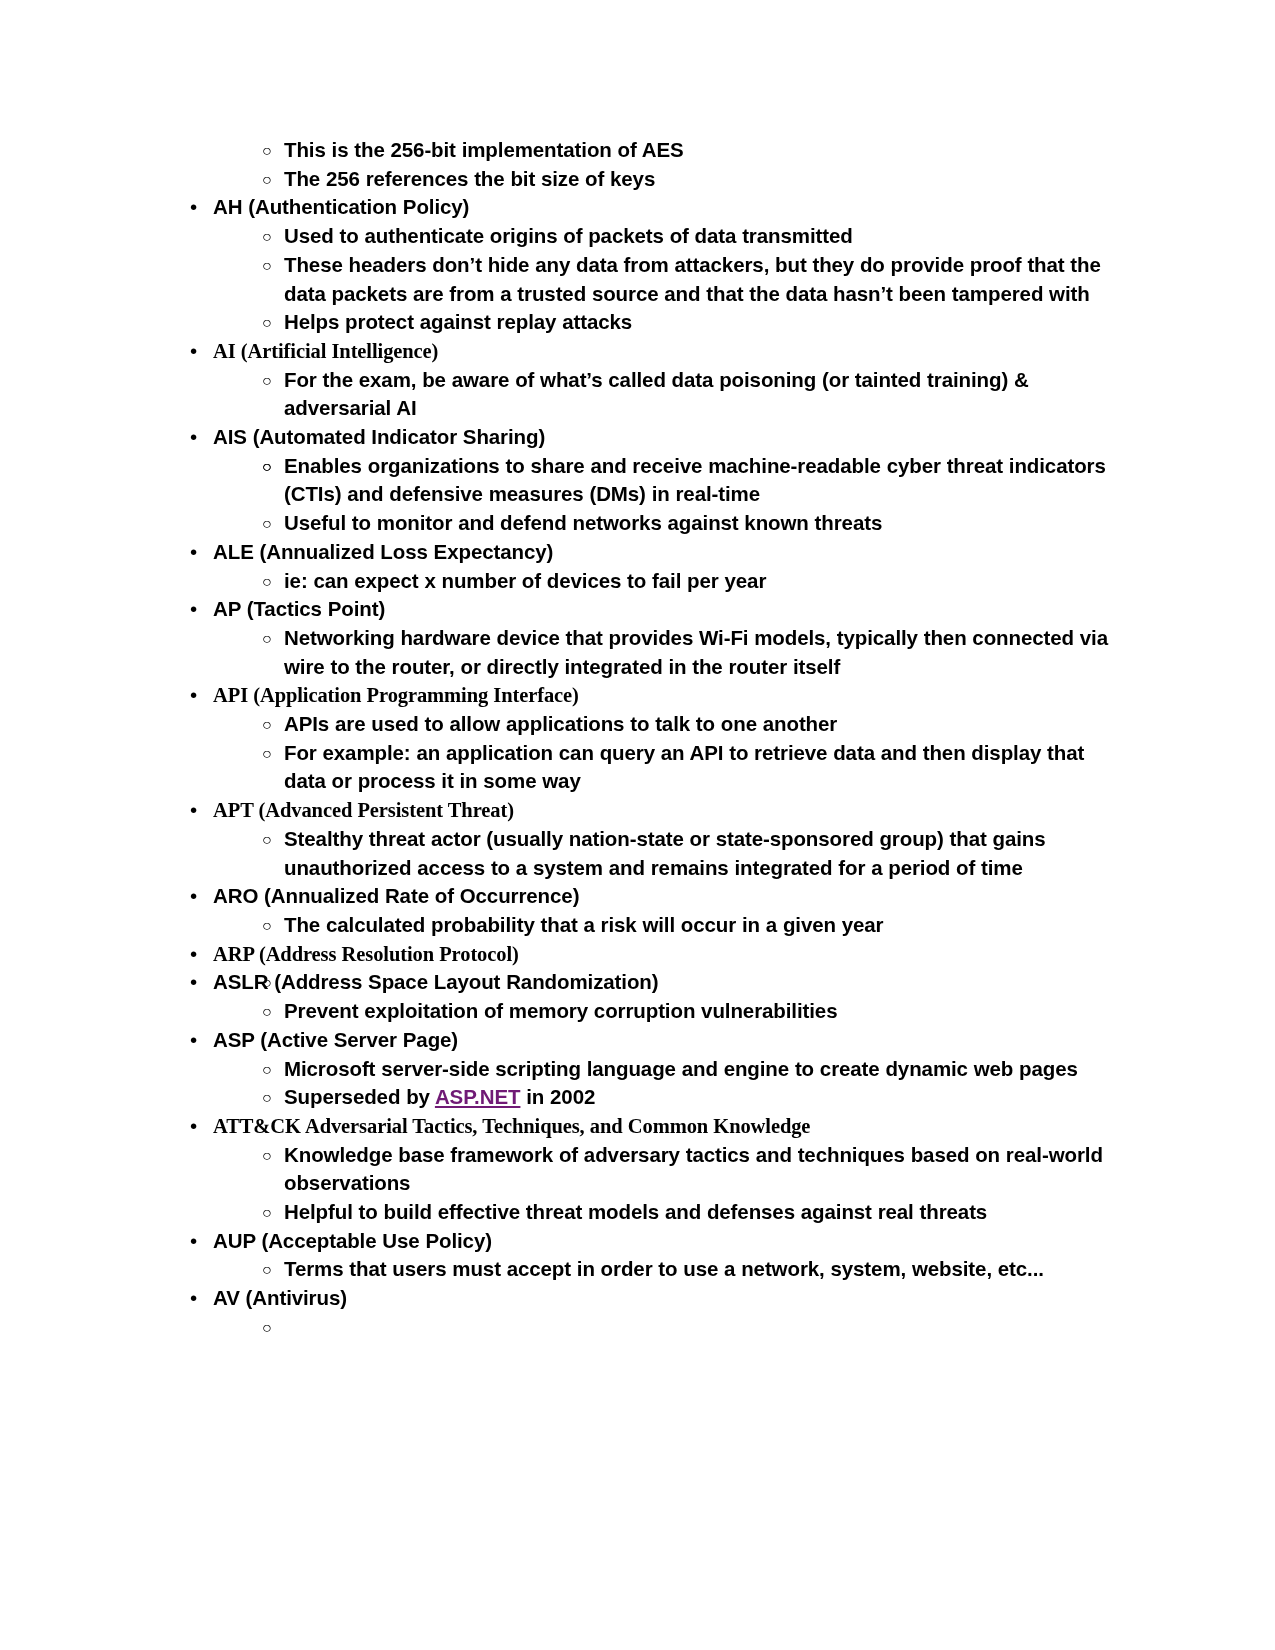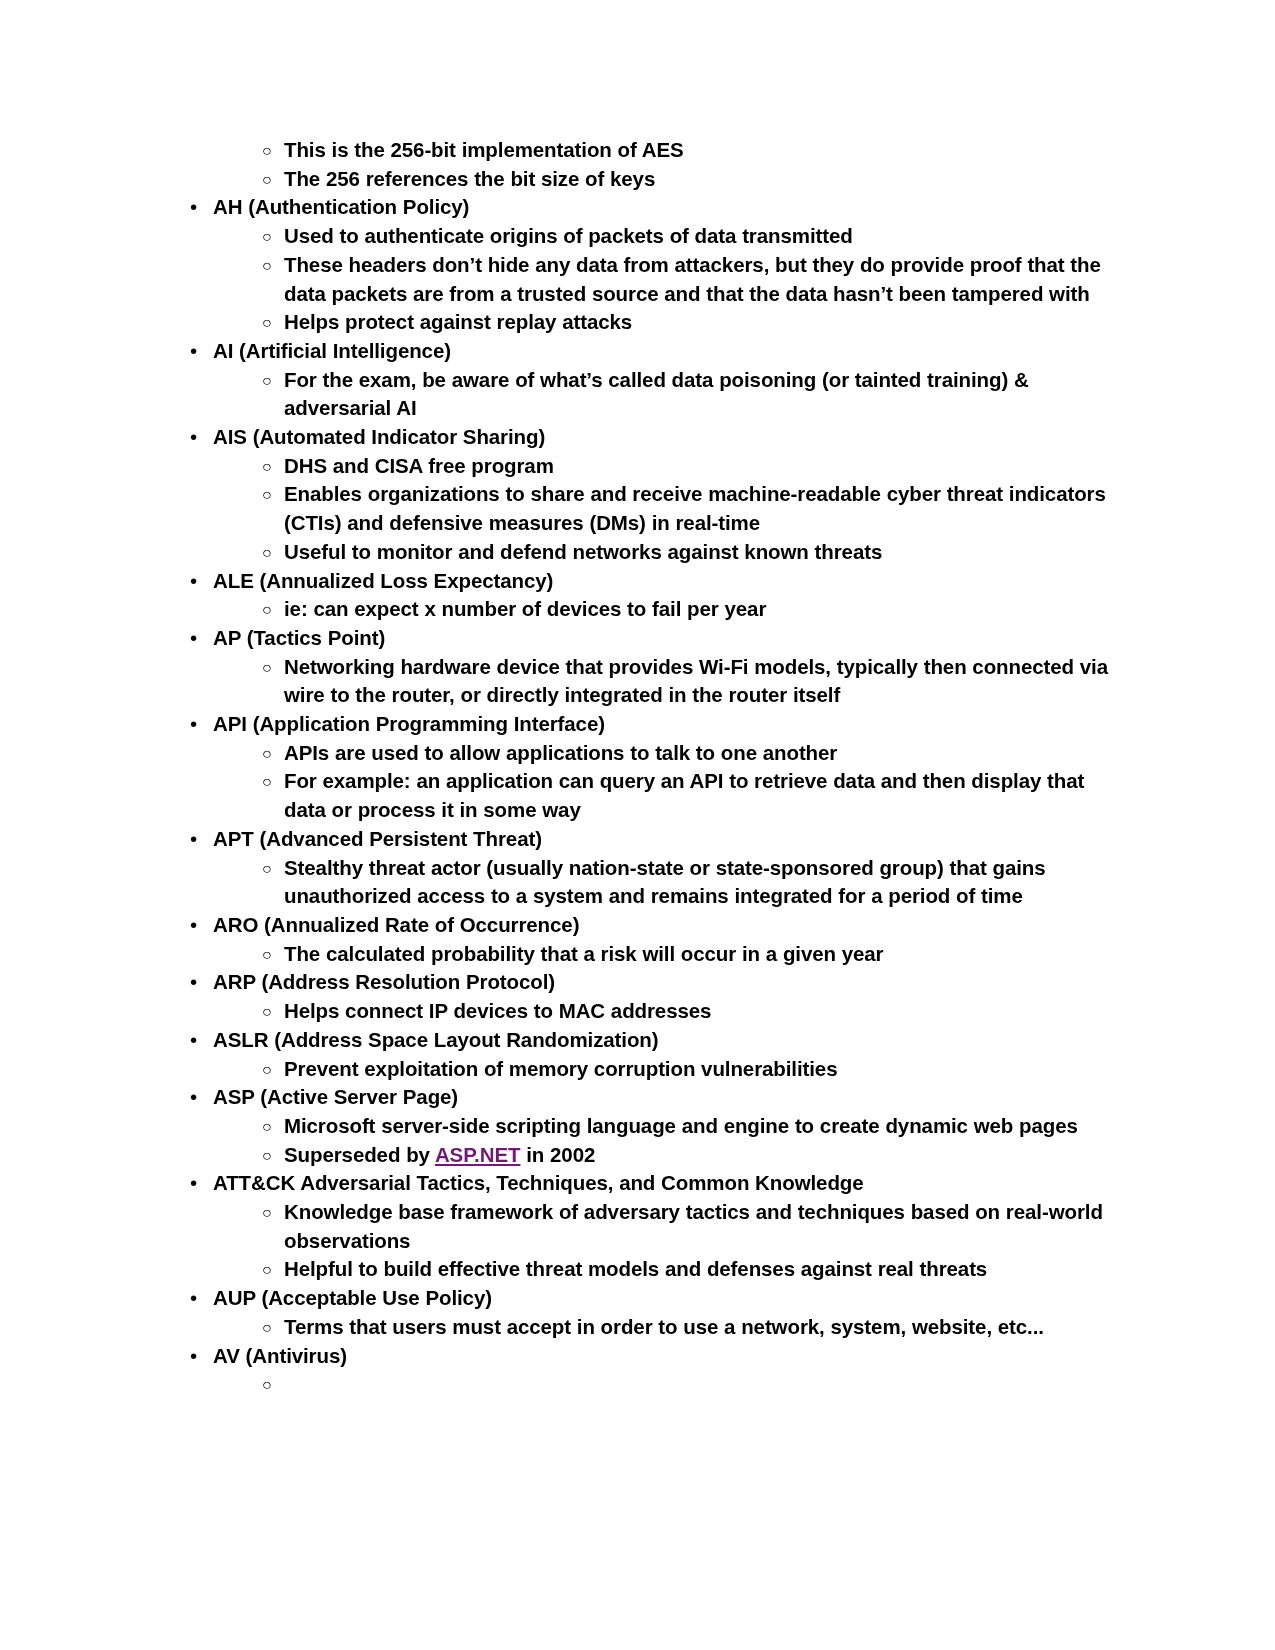--- a/index.html
+++ b/index.html
@@ -69,20 +69,21 @@
     line-height: 29.5px;
   }
 
   .row .txt {
     display: block;
     font-weight: bold;
   }
 
   .bold .txt {
     font-weight: bold;
+    font-family: Liberation Serif, serif;
   }
 
   .link {
     color: #701a75;
     text-decoration: underline;
     cursor: pointer;
   }
 </style>
 </head>
 <body>
@@ -120,21 +121,20 @@
       <div class="row lvl2">
         <span class="marker">○</span>
         <span class="txt">For the exam, be aware of what’s called data poisoning (or tainted training) &amp; adversarial AI</span>
       </div>
       <div class="row lvl1">
         <span class="marker">•</span>
         <span class="txt">AIS (Automated Indicator Sharing)</span>
       </div>
       <div class="row lvl2">
         <span class="marker">○</span>
-        <span class="txt">DHS and CISA free program</span>
       </div>
       <div class="row lvl2">
         <span class="marker">○</span>
         <span class="txt">Enables organizations to share and receive machine-readable cyber threat indicators (CTIs) and defensive measures (DMs) in real-time</span>
       </div>
       <div class="row lvl2">
         <span class="marker">○</span>
         <span class="txt">Useful to monitor and defend networks against known threats</span>
       </div>
       <div class="row lvl1">
@@ -180,21 +180,20 @@
       <div class="row lvl2">
         <span class="marker">○</span>
         <span class="txt">The calculated probability that a risk will occur in a given year</span>
       </div>
       <div class="row lvl1 bold">
         <span class="marker">•</span>
         <span class="txt">ARP (Address Resolution Protocol)</span>
       </div>
       <div class="row lvl2">
         <span class="marker">○</span>
-        <span class="txt">Helps connect IP devices to MAC addresses</span>
       </div>
       <div class="row lvl1">
         <span class="marker">•</span>
         <span class="txt">ASLR (Address Space Layout Randomization)</span>
       </div>
       <div class="row lvl2">
         <span class="marker">○</span>
         <span class="txt">Prevent exploitation of memory corruption vulnerabilities</span>
       </div>
       <div class="row lvl1">

